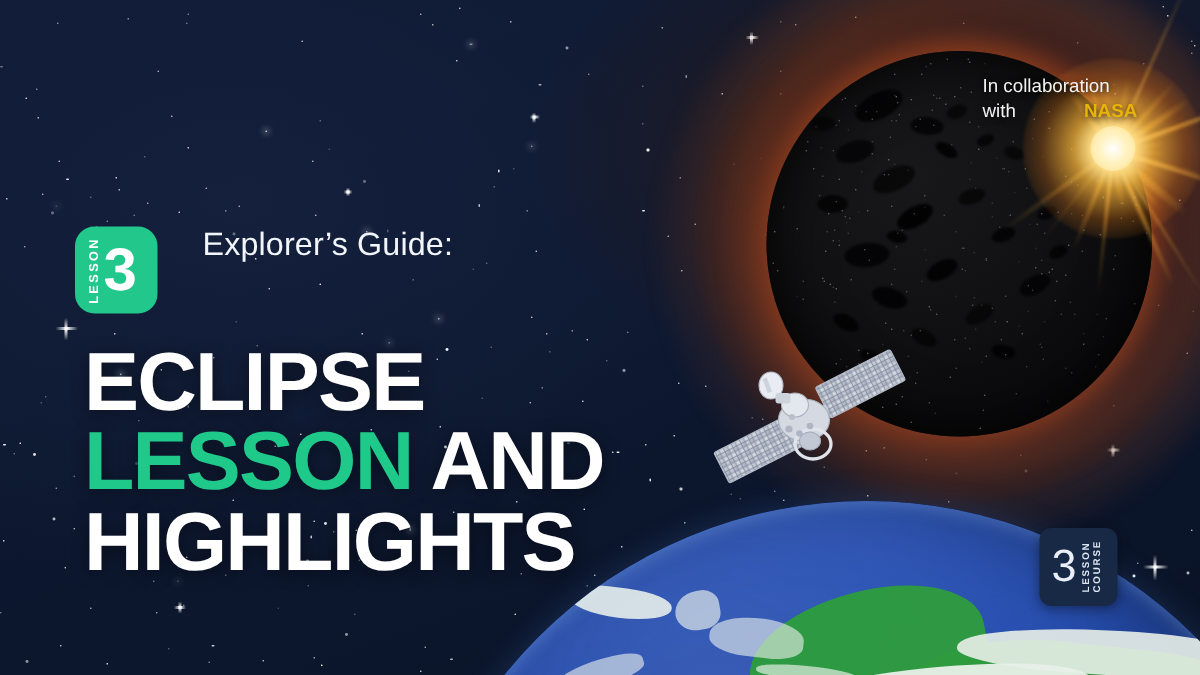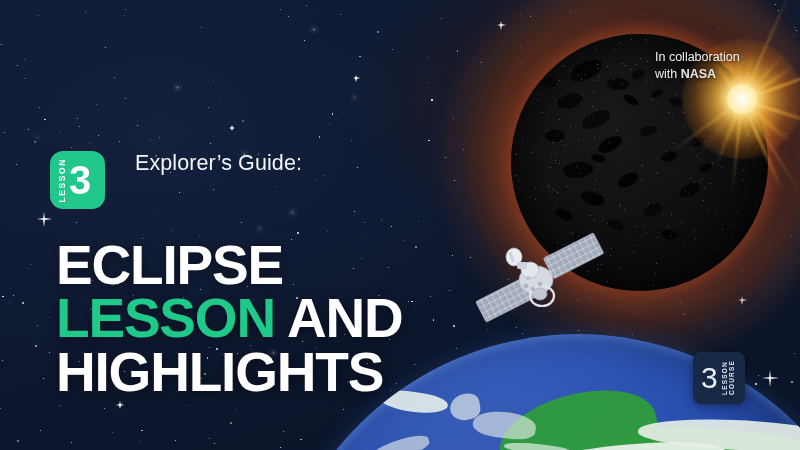--- a/index.html
+++ b/index.html
@@ -127,36 +127,36 @@
     font-size:40px;font-weight:700;color:#ffffff;line-height:1;
     margin-left:2px;letter-spacing:-1px;
   }
 
   
   .subtitle{
     position:absolute;left:135px;top:150px;width:260px;
     color:#f2f5fa;font-size:21.5px;line-height:1.28;font-weight:400;letter-spacing:.1px;
   }
   .headline{
-    position:absolute;left:56px;top:239px;width:420px;
+    position:absolute;left:56px;top:228px;width:420px;
     font-weight:700;font-size:55px;line-height:.97;letter-spacing:-1.2px;
     color:#ffffff;
     transform:scaleX(1.0);
     text-shadow:0 2px 12px rgba(0,0,0,.45);
   }
   .headline .ln{display:block;white-space:nowrap;}
   .hl-green{color:#1fc98a;}
 
   
   .nasa{
     position:absolute;left:655px;top:49px;width:135px;
     text-align:left;color:#f3f3f3;font-size:12.5px;line-height:1.35;font-weight:400;
     text-shadow:0 1px 4px rgba(0,0,0,.75);
   }
-  .nasa-red{color:#e5e5e5;font-weight:700;}
+  .nasa-red{color:#eab308;font-weight:700;margin-left:42px;}
 
   
   .course-badge{
     position:absolute;left:693px;top:352px;width:52px;height:52px;border-radius:8px;
     background:#182946;display:flex;align-items:center;box-shadow:0 2px 8px rgba(0,0,0,.4);
   }
   .course-num{
     font-size:30px;font-weight:400;color:#e9eef7;line-height:1;margin-left:8px;letter-spacing:-1px;
   }
   .course-words{display:flex;margin-left:4px;}

